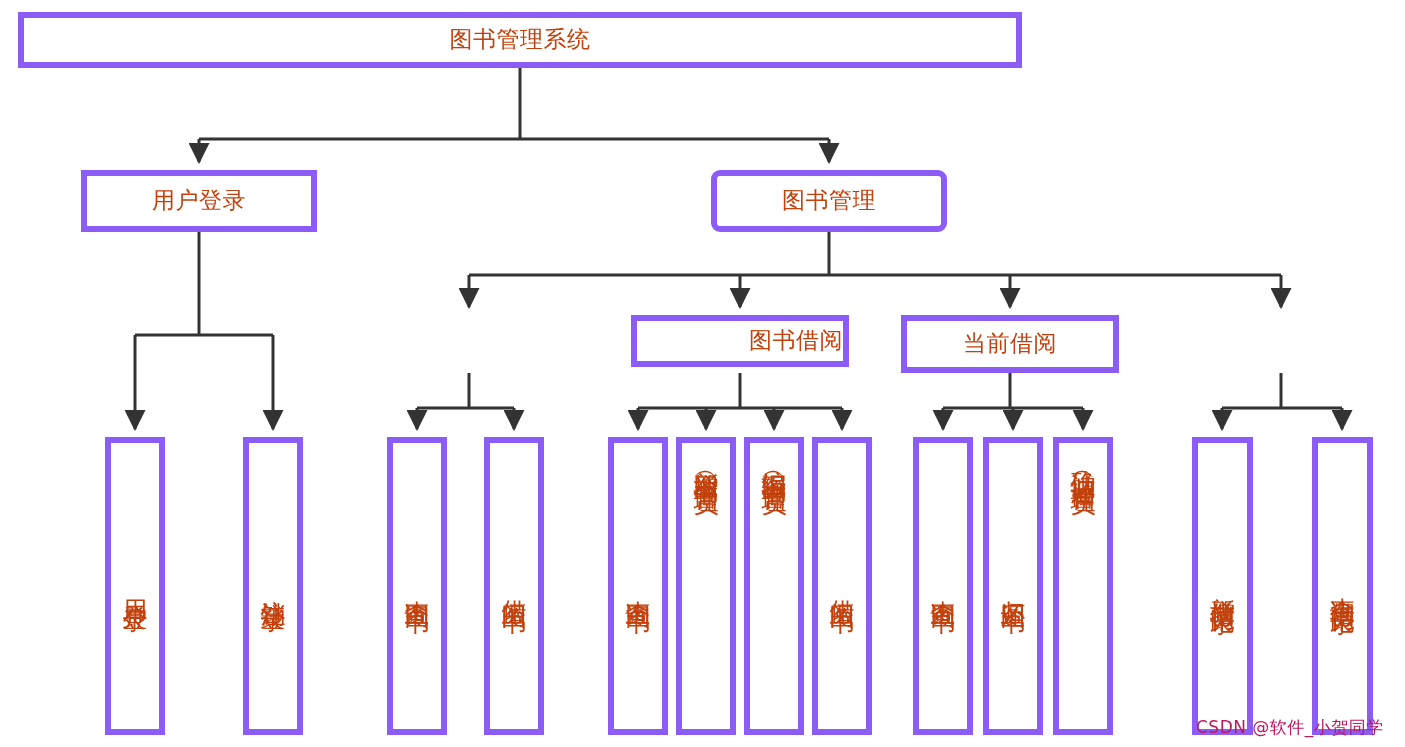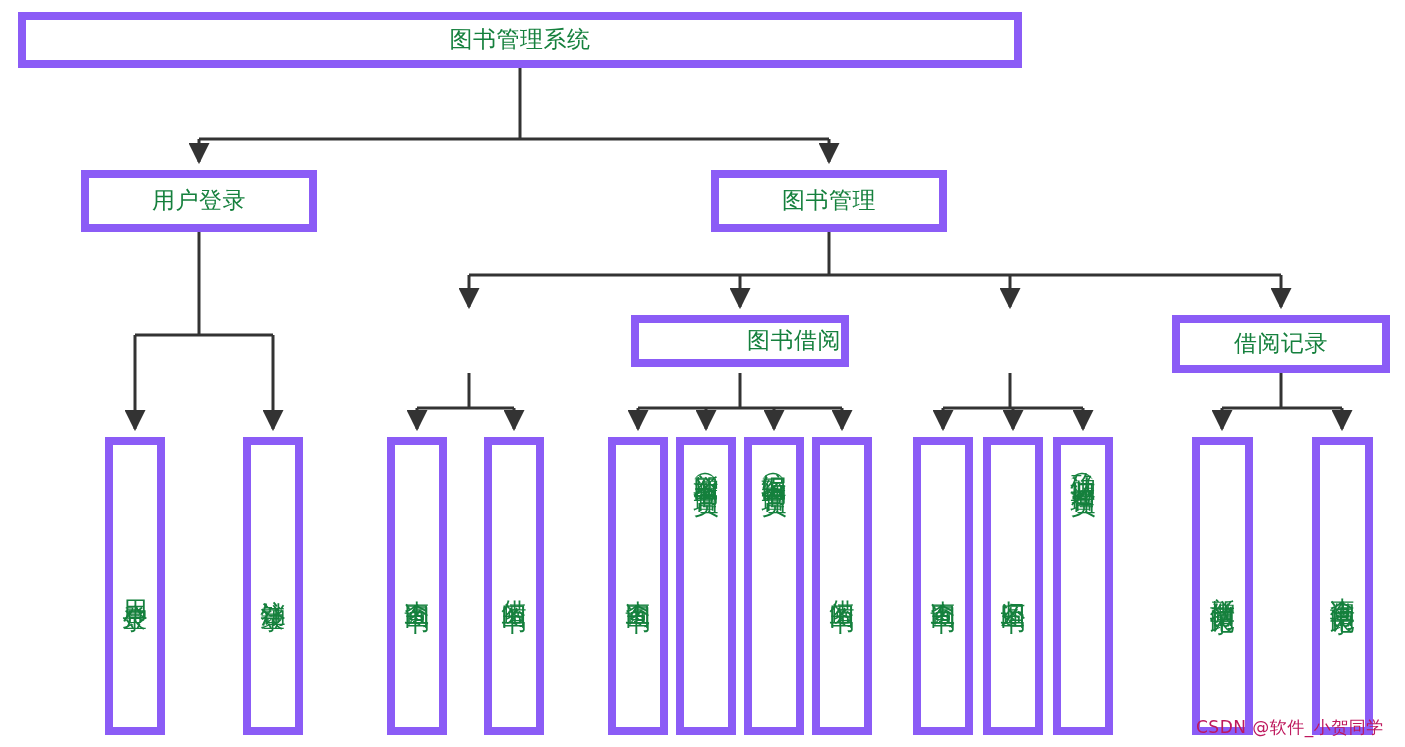--- a/index.html
+++ b/index.html
@@ -23,26 +23,26 @@
     left: 0;
     top: 0;
     width: 1405px;
     height: 747px;
     pointer-events: none;
   }
   .node {
     position: absolute;
     box-sizing: border-box;
     background: #ffffff;
-    border: 8px solid #8b5cf6;
+    border: 6px solid #8b5cf6;
     display: flex;
     align-items: center;
     justify-content: center;
     text-align: center;
-    color: #15803d;
+    color: #c2410c;
     z-index: 2;
   }
   .node .label {
     display: block;
     line-height: 1.18;
     letter-spacing: 0.5px;
   }
   .node.horiz .label {
     writing-mode: horizontal-tb;
     font-size: 23px;
@@ -130,29 +130,29 @@
     </g>
   </svg>
 
   <div class="node root horiz" style="left:18px; top:12px; width:1004px; height:56px;">
     <span class="label">图书管理系统</span>
   </div>
 
   <div class="node horiz" style="left:81px; top:170px; width:236px; height:62px;">
     <span class="label">用户登录</span>
   </div>
-  <div class="node horiz" style="left:711px; top:170px; width:236px; height:62px;">
+  <div class="node horiz" style="left:711px; top:170px; width:236px; height:62px;border-radius:9px;">
     <span class="label">图书管理</span>
   </div>
 
   <div class="node horiz" style="left:631px; top:315px; width:218px; height:52px;justify-content:flex-end;">
     <span class="label">图书借阅</span>
   </div>
-  <div class="node horiz" style="left:1172px; top:315px; width:218px; height:58px;">
-    <span class="label">借阅记录</span>
+  <div class="node horiz" style="left:901px; top:315px; width:218px; height:58px;">
+    <span class="label">当前借阅</span>
   </div>
 
   <div class="node vert centered" style="left:105px; top:437px; width:60px; height:298px;">
     <span class="label">用户登录</span>
   </div>
   <div class="node vert centered" style="left:243px; top:437px; width:60px; height:298px;">
     <span class="label">注销登录</span>
   </div>
   <div class="node vert centered" style="left:387px; top:437px; width:60px; height:298px;">
     <span class="label">查询图书</span>

